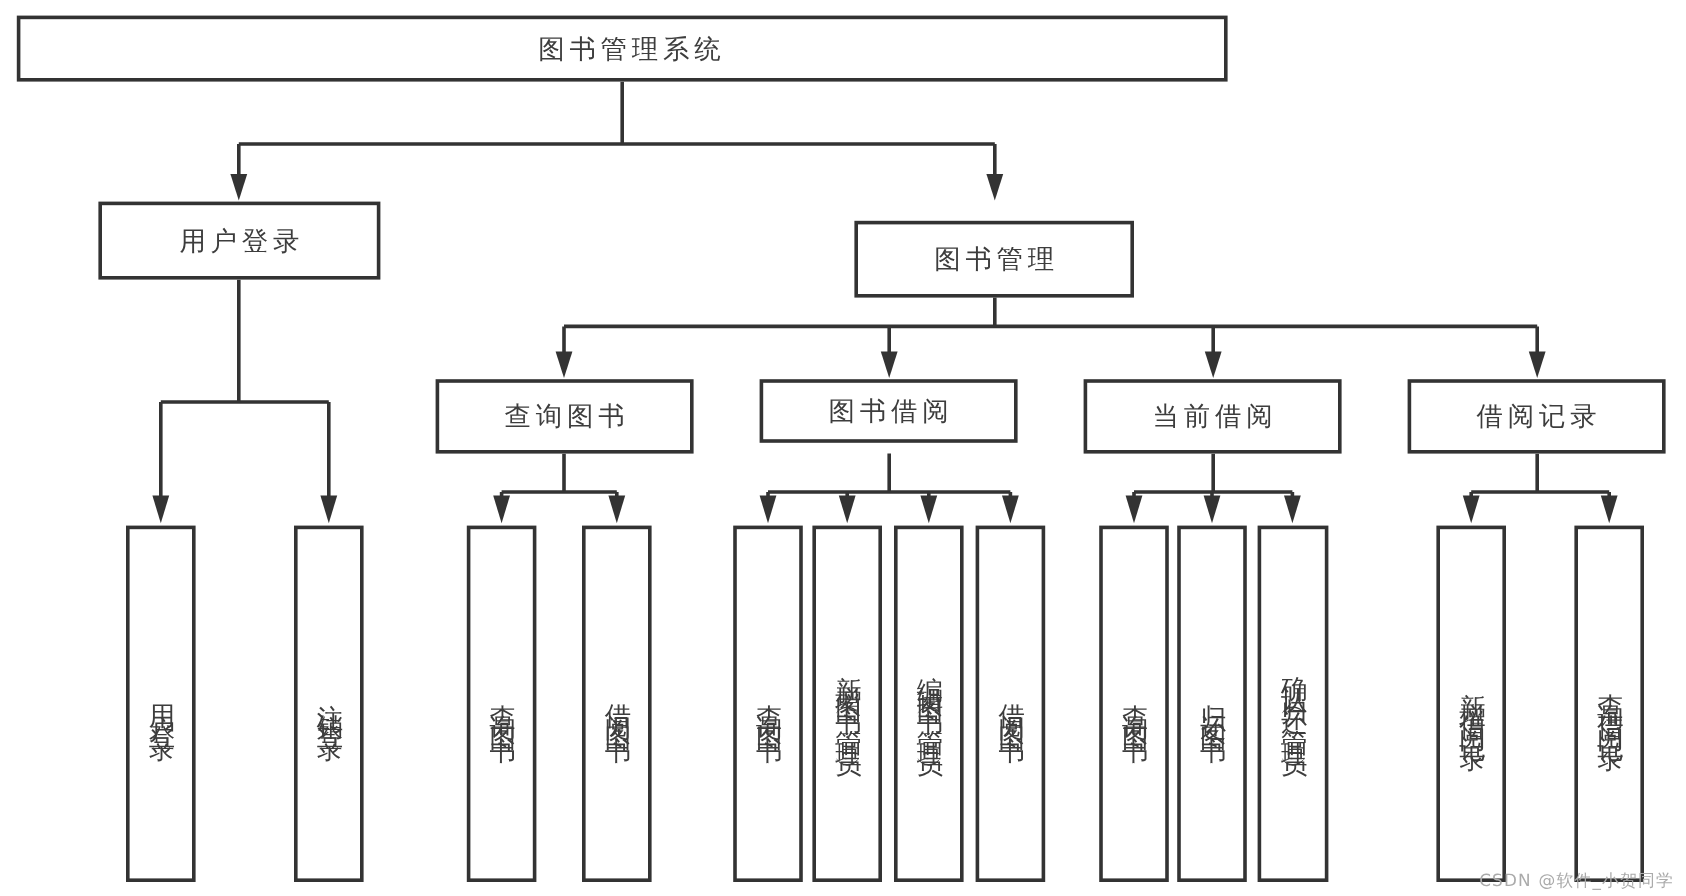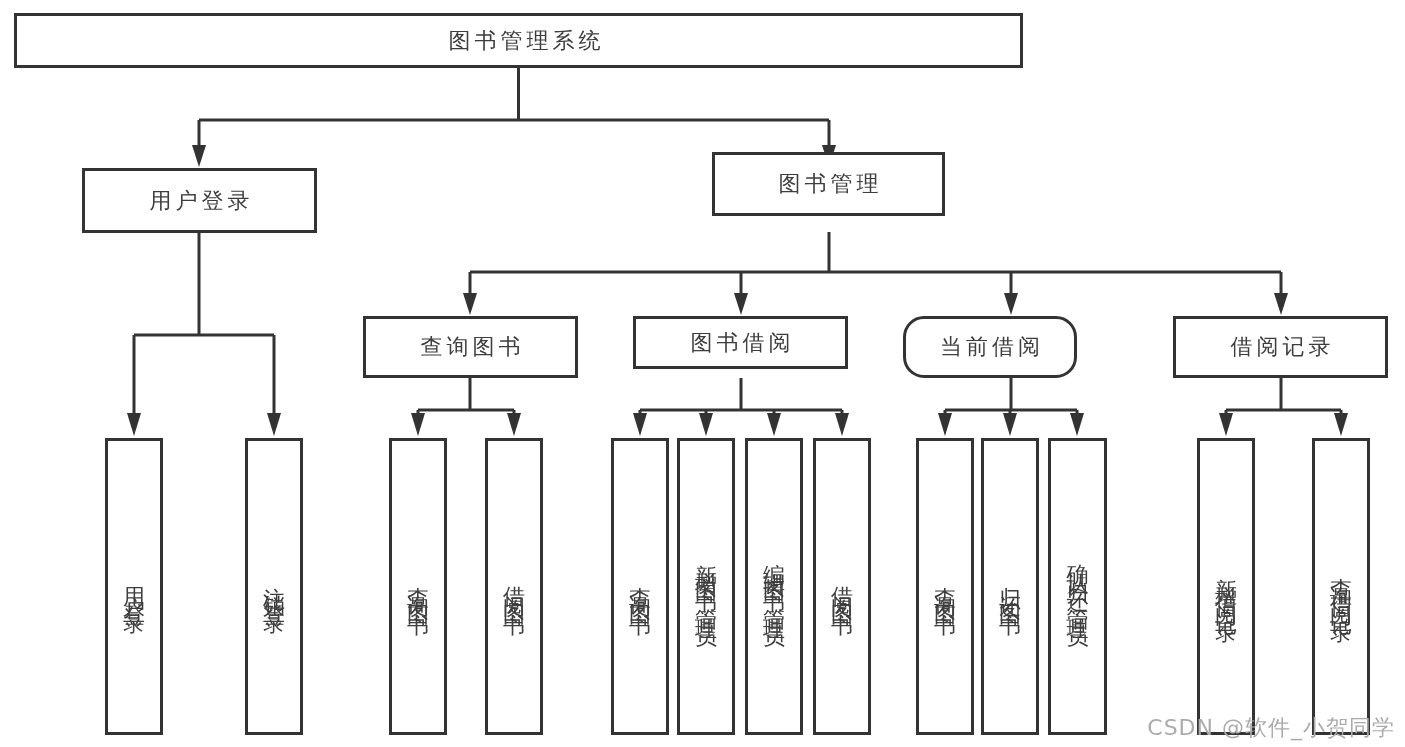--- a/index.html
+++ b/index.html
@@ -46,21 +46,21 @@
     writing-mode: vertical-rl;
     text-orientation: mixed;
     letter-spacing: 9px;
     font-size: 22px;
     line-height: 1;
   }
   .watermark {
     position: absolute;
     right: 10px;
     bottom: 4px;
-    font-size: 22px;
+    font-size: 14px;
     letter-spacing: 1px;
     color: var(--watermark);
     white-space: nowrap;
   }
 </style>
 </head>
 <body>
 
 <div class="stage">
 
@@ -100,25 +100,25 @@
       <polygon points="1003,413 1017,413 1010,436"></polygon>
       <polygon points="1070,413 1084,413 1077,436"></polygon>
       <polygon points="1219,413 1233,413 1226,436"></polygon>
       <polygon points="1334,413 1348,413 1341,436"></polygon>
     </g>
   </svg>
 
   <div class="box hbox" style="left:14px; top:13px; width:1009px; height:55px;padding-left:12px;">图书管理系统</div>
 
   <div class="box hbox" style="left:82px; top:168px; width:235px; height:65px;">用户登录</div>
-  <div class="box hbox" style="left:712px; top:152px; width:233px; height:64px;">图书管理</div>
+  <div class="box hbox" style="left:712px; top:184px; width:233px; height:64px;">图书管理</div>
 
   <div class="box hbox" style="left:363px; top:316px; width:215px; height:62px;">查询图书</div>
   <div class="box hbox" style="left:633px; top:316px; width:215px; height:53px;">图书借阅</div>
-  <div class="box hbox" style="left:903px; top:316px; width:174px; height:62px;border-radius:21px;">当前借阅</div>
+  <div class="box hbox" style="left:903px; top:316px; width:215px; height:62px;">当前借阅</div>
   <div class="box hbox" style="left:1173px; top:316px; width:215px; height:62px;">借阅记录</div>
 
   <div class="box vbox" style="left:105px; top:438px; width:58px; height:297px;">用户登录</div>
   <div class="box vbox" style="left:245px; top:438px; width:58px; height:297px;">注销登录</div>
 
   <div class="box vbox" style="left:389px; top:438px; width:58px; height:297px;">查询图书</div>
   <div class="box vbox" style="left:485px; top:438px; width:58px; height:297px;">借阅图书</div>
 
   <div class="box vbox" style="left:611px; top:438px; width:58px; height:297px;">查询图书</div>
   <div class="box vbox" style="left:677px; top:438px; width:58px; height:297px;">新增图书（管理员）</div>

